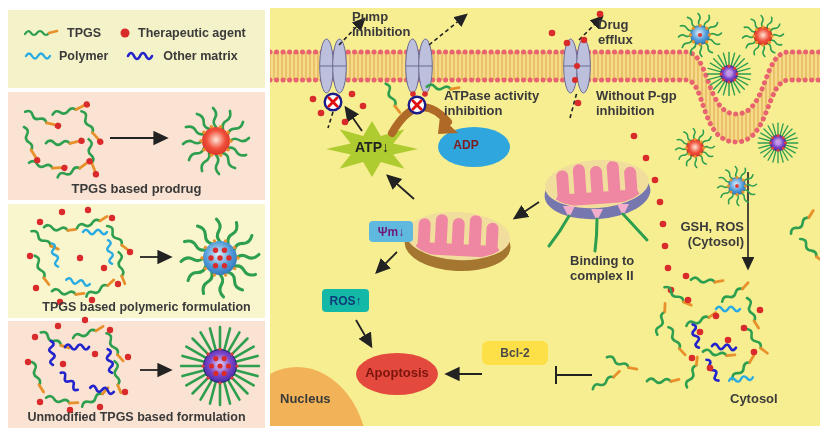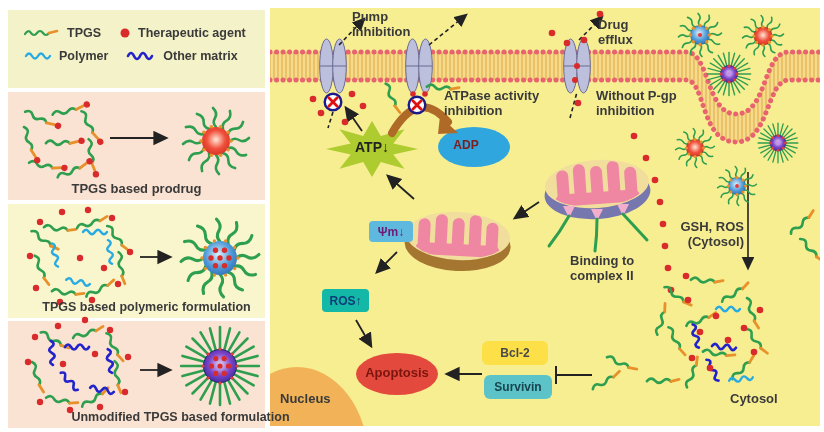--- a/index.html
+++ b/index.html
@@ -505,39 +505,38 @@
         </div>
       </div>
     </div>
 
     <div style="position:absolute;left:8px;top:92px;width:257px;height:108px;">
       <div class="boxlabel">TPGS based prodrug</div>
     </div>
     <div style="position:absolute;left:8px;top:204px;width:277px;height:114px;">
       <div class="boxlabel" style="font-size:12.5px;">TPGS based polymeric formulation</div>
     </div>
-    <div style="position:absolute;left:8px;top:321px;width:257px;height:107px;margin-left:44px;">
+    <div style="position:absolute;left:8px;top:321px;width:257px;height:107px;">
       <div class="boxlabel" style="font-size:12.5px;">Unmodified TPGS based formulation</div>
     </div>
 
     <div class="lbl" style="left:352px;top:10px;">Pump
 inhibition</div>
     <div class="lbl" style="left:598px;top:18px;">Drug
 efflux</div>
     <div class="lbl" style="left:444px;top:89px;">ATPase activity
 inhibition</div>
     <div class="lbl" style="left:596px;top:89px;">Without P-gp
 inhibition</div>
     <div class="lbl ctr" style="left:342px;top:139px;width:60px;font-size:14px;color:#222;">ATP↓</div>
     <div class="lbl ctr" style="left:436px;top:139px;width:60px;font-size:12px;color:#7f1d1d;">ADP</div>
     <div class="badge" style="left:369px;top:221px;width:44px;height:21px;background:#5FB9DF;color:#701a75;">Ψm↓</div>
     <div class="badge" style="left:322px;top:289px;width:47px;height:23px;background:#14b8a6;color:#0E3C78;">ROS↑</div>
     <div class="lbl" style="left:570px;top:254px;">Binding to
 complex II</div>
     <div class="lbl rt" style="left:666px;top:220px;width:78px;">GSH, ROS
 (Cytosol)</div>
     <div class="badge" style="left:482px;top:341px;width:66px;height:24px;background:#fde047;color:#4a4a4a;border-radius:6px;">Bcl-2</div>
-    <div class="badge" style="left:484px;top:375px;width:68px;height:24px;background:#5CC4C9;color:#17444E;border-radius:6px;">Survivin</div>
     <div class="lbl ctr" style="left:352px;top:366px;width:90px;color:#7B150E;">Apoptosis</div>
     <div class="lbl" style="left:280px;top:392px;">Nucleus</div>
     <div class="lbl" style="left:730px;top:392px;">Cytosol</div>
   </div>
 </div>
 
 </body></html>

